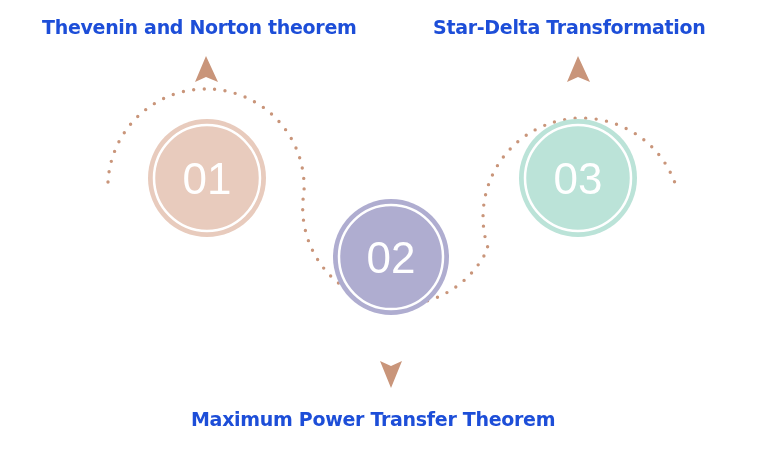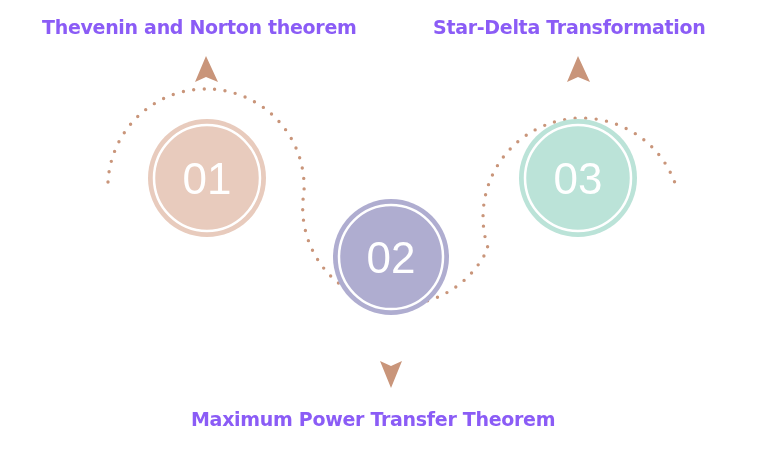--- a/index.html
+++ b/index.html
@@ -3,21 +3,21 @@
   <meta charset="utf-8">
   <style>
     html, body { margin: 0; padding: 0; background: #ffffff; }
     body { width: 768px; height: 449px; position: relative; overflow: hidden; font-family: "DejaVu Sans", sans-serif; }
     svg.stage { position: absolute; left: 0; top: 0; }
     .label {
       position: absolute;
       font-family: "DejaVu Sans", sans-serif;
       font-weight: bold;
       font-size: 19px;
-      color: #8b5cf6;
+      color: #1d4ed8;
       white-space: nowrap;
       letter-spacing: -0.3px;
     }
     .num {
       font-family: "Liberation Sans", sans-serif;
       font-size: 44px;
       fill: #ffffff;
       font-weight: normal;
     }
   </style>

